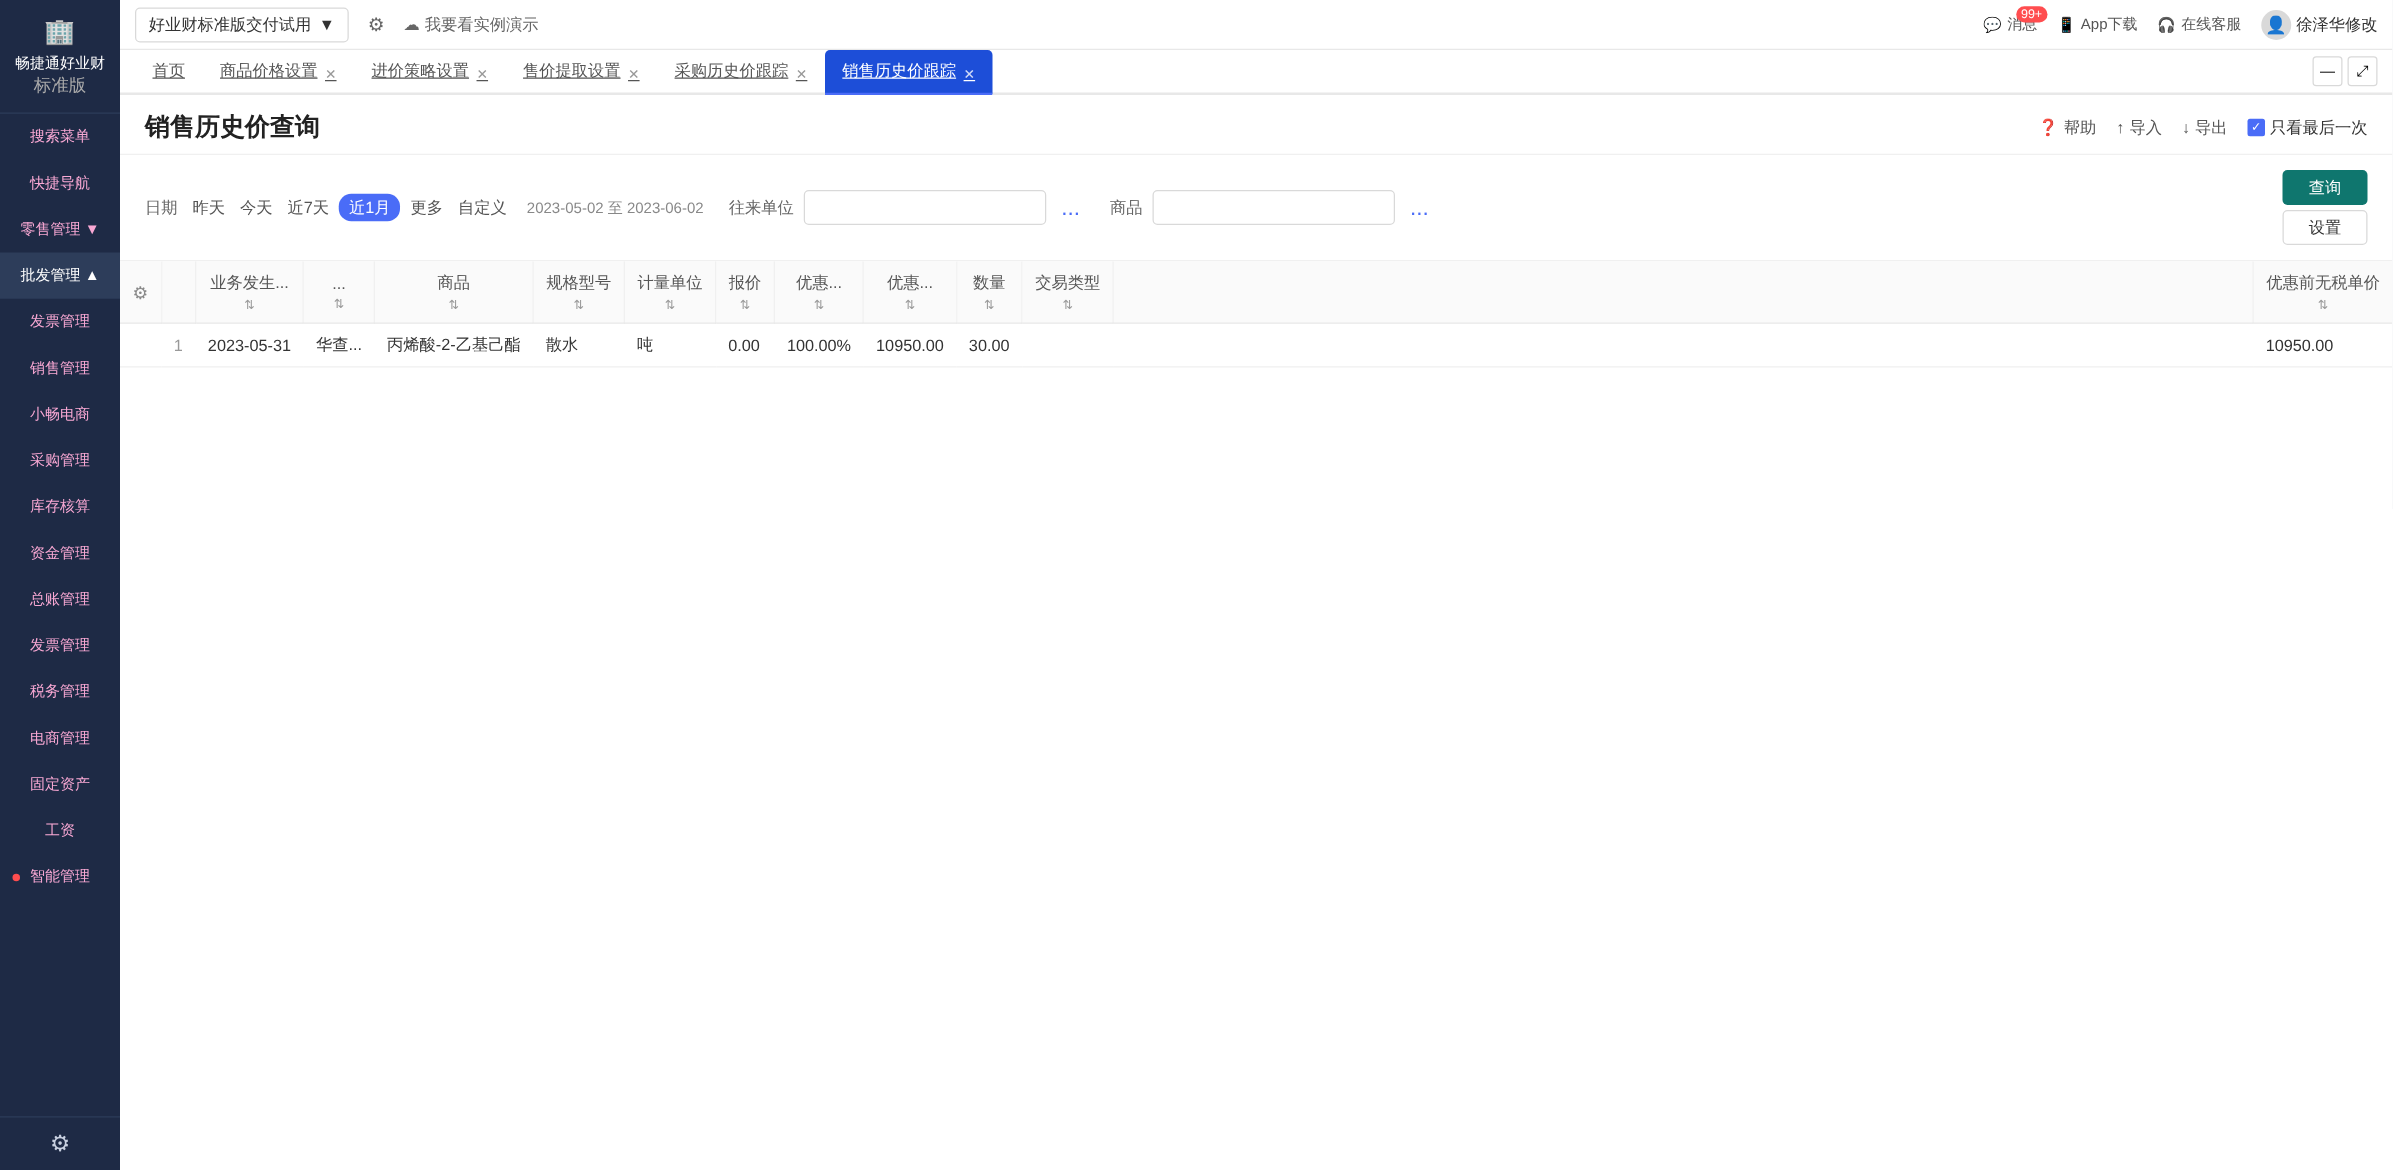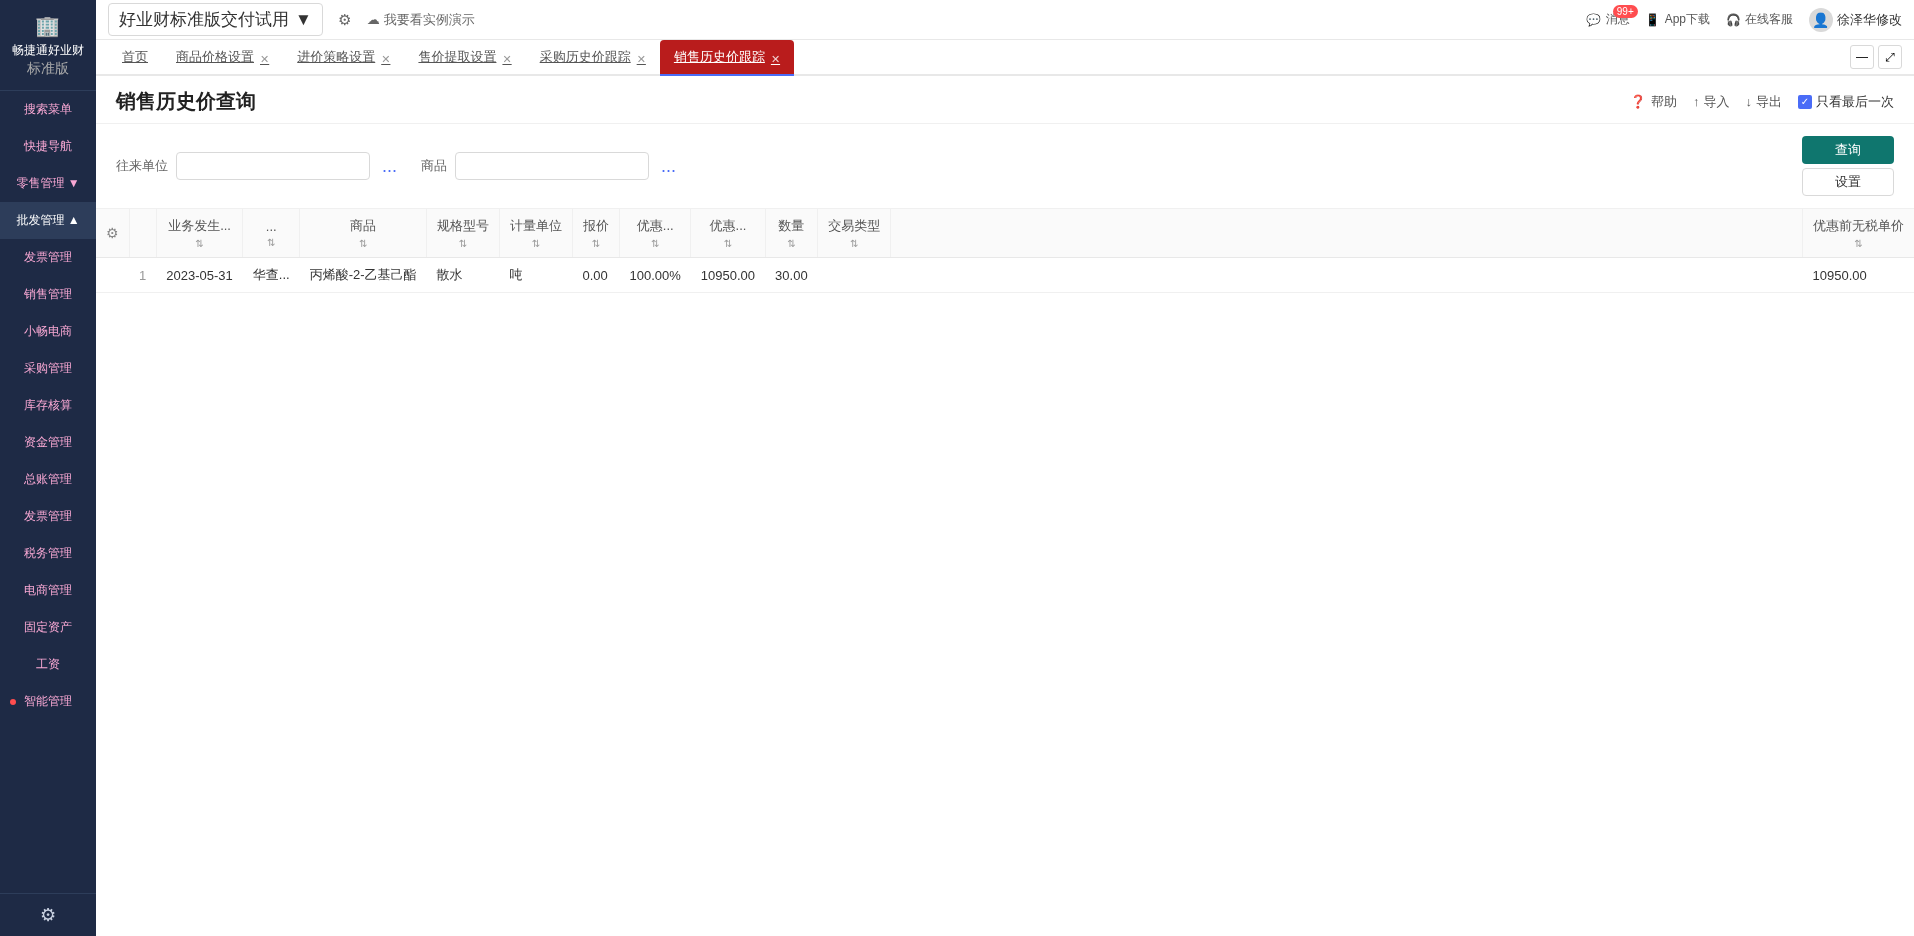--- a/index.html
+++ b/index.html
@@ -83,21 +83,21 @@
       gap: 8px;
     }
     .app-selector {
       display: flex;
       align-items: center;
       gap: 6px;
       padding: 4px 10px;
       border: 1px solid #d9d9d9;
       border-radius: 4px;
       cursor: pointer;
-      font-size: 17px;
+      font-size: 13px;
       color: #333;
     }
     .settings-btn {
       width: 28px;
       height: 28px;
       display: flex;
       align-items: center;
       justify-content: center;
       cursor: pointer;
       color: #666;
@@ -176,21 +176,21 @@
       gap: 4px;
       text-decoration: underline;
     }
     .tab-close {
       font-size: 11px;
       color: #999;
       margin-left: 2px;
       cursor: pointer;
     }
     .tab.active-bg {
-      background: #b91c1c;
+      background: #1d4ed8;
       color: #fff;
       border-radius: 4px 4px 0 0;
       border-bottom: 2px solid #4a6cf7;
     }
     .tab.active-bg .tab-close { color: rgba(255,255,255,0.8); }
 
     
     .content {
       flex: 1;
       padding: 0;
@@ -319,21 +319,21 @@
       padding: 5px 20px;
       font-size: 13px;
       cursor: pointer;
       white-space: nowrap;
     }
     .btn-default {
       background: #fff;
       color: #333;
       border: 1px solid #d9d9d9;
       border-radius: 4px;
-      padding: 4px 32px;
+      padding: 4px 20px;
       font-size: 13px;
       cursor: pointer;
       white-space: nowrap;
     }
 
     
     .table-container {
       flex: 1;
       overflow: auto;
       padding: 0 0;
@@ -540,20 +540,32 @@
           <span>导出</span>
         </div>
         <label class="checkbox-label">
           <div class="checkbox-blue">✓</div>
           <span>只看最后一次</span>
         </label>
       </div>
     </div>
 
     <div class="filter-area">
+      <div class="filter-group">
+        <span class="filter-label">日期</span>
+        <div class="date-options">
+          <span class="date-opt">昨天</span>
+          <span class="date-opt">今天</span>
+          <span class="date-opt">近7天</span>
+          <span class="date-opt active">近1月</span>
+          <span class="date-opt">更多</span>
+          <span class="date-opt">自定义</span>
+        </div>
+        <span class="date-range">2023-05-02 至 2023-06-02</span>
+      </div>
 
       <div class="filter-group">
         <span class="filter-label">往来单位</span>
         <input class="filter-input" type="text" value="" style="">
         <span class="filter-more-btn">...</span>
       </div>
 
       <div class="filter-group">
         <span class="filter-label">商品</span>
         <input class="filter-input" type="text" value="" style="">

